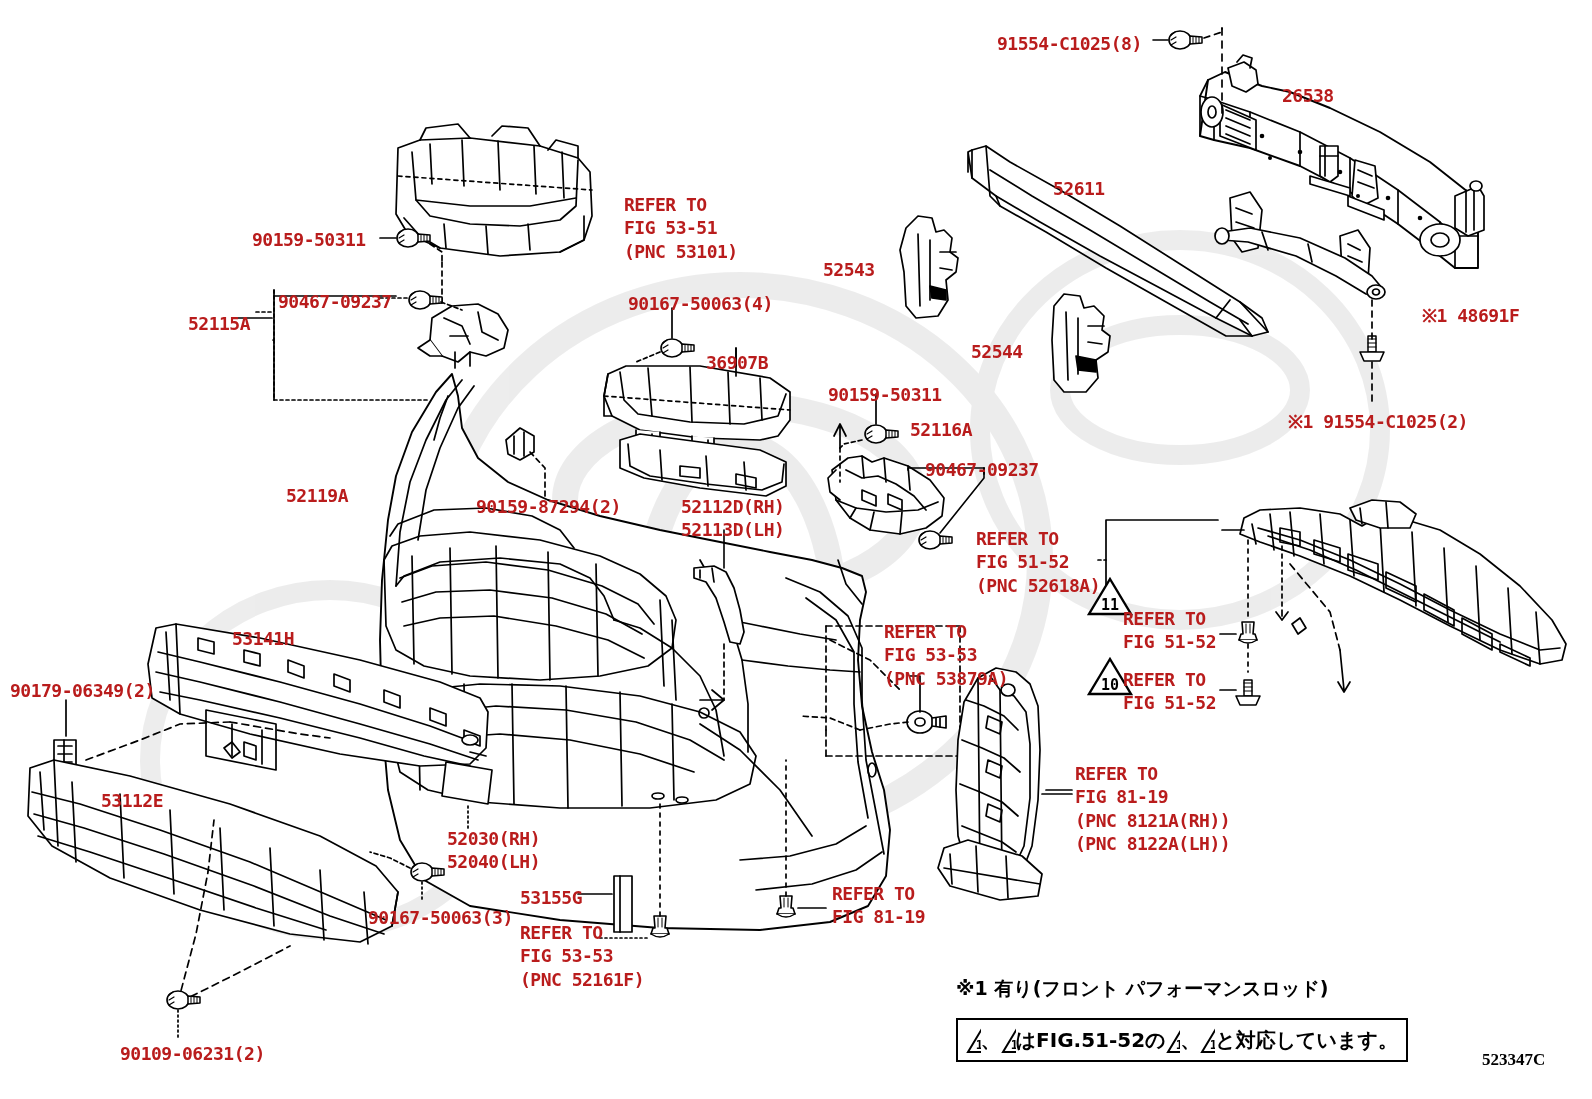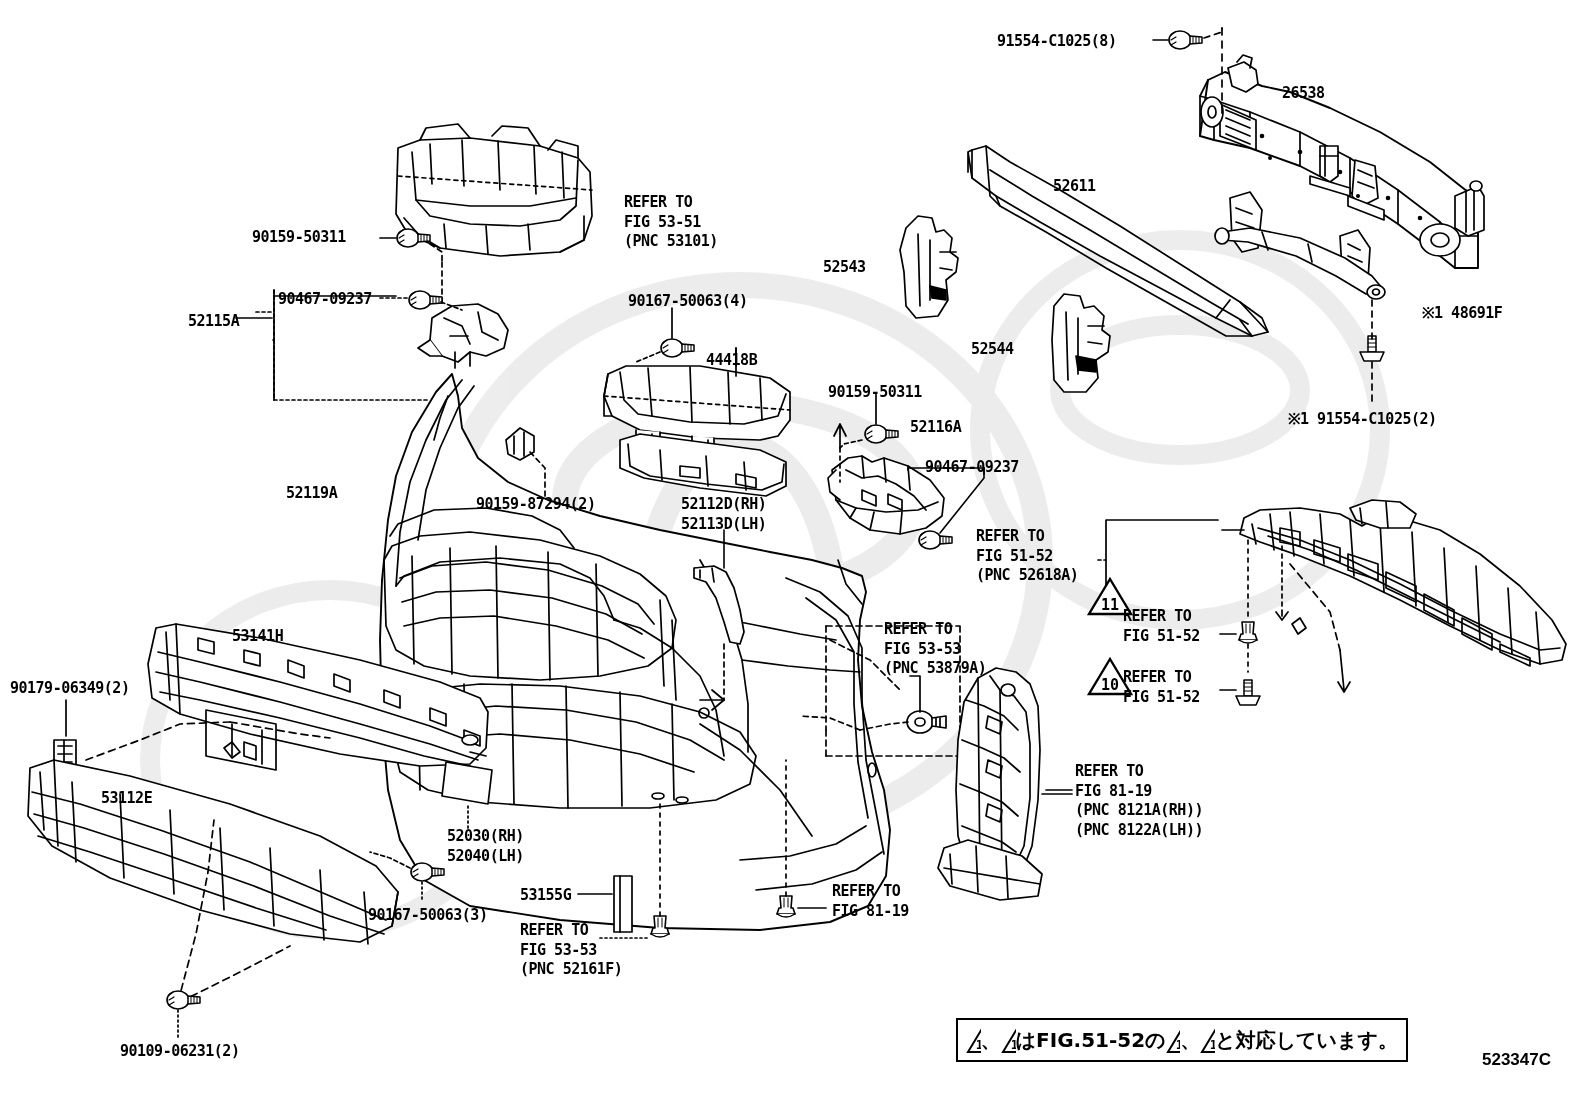--- a/index.html
+++ b/index.html
@@ -12,25 +12,25 @@
     position:relative;
     width:1592px;height:1099px;
     background:#ffffff;
     overflow:hidden;
   }
   #artwork{position:absolute;left:0;top:0;width:1592px;height:1099px;}
   .lbl{
     position:absolute;
     font-family:"DejaVu Sans Mono","Liberation Mono",monospace;
     font-weight:bold;
-    font-size:15px;
+    font-size:18px;
     letter-spacing:-0.5px;
     line-height:1.30;
     white-space:pre;
-    color:#000000;
+    color:#b91c1c;
   }
   .note-jp{
     position:absolute;
     font-family:"DejaVu Sans","Liberation Sans",sans-serif;
     font-weight:bold;
     font-size:19px;
     white-space:pre;
     color:#000;
   }
   #legend-box{
@@ -42,21 +42,21 @@
     padding:3px 8px;
     box-sizing:border-box;
   }
   #legend-box .lgtxt{
     font-family:"DejaVu Sans","Liberation Sans",sans-serif;
     font-weight:bold;font-size:20px;white-space:pre;
   }
   .tri{display:inline-block;vertical-align:middle;}
   #sheet-id{
     position:absolute;
-    font-family:Liberation Sans, sans-serif;
+    font-family:Liberation Serif, serif;
     font-weight:bold;font-size:17px;
   }
 </style>
 </head>
 <body>
 
 <div id="sheet">
 
   <svg id="artwork" viewBox="0 0 1592 1099">
     <defs>
@@ -522,21 +522,21 @@
       <div class="lbl" style="left: 252px; top: 228px;">90159-50311</div>
       <div class="lbl" style="left: 624px; top: 193px;">REFER TO
 FIG 53-51
 (PNC 53101)</div>
       <div class="lbl" style="left: 823px; top: 258px;">52543</div>
       <div class="lbl" style="left: 278px; top: 290px;">90467-09237</div>
       <div class="lbl" style="left: 628px; top: 292px;">90167-50063(4)</div>
       <div class="lbl" style="left: 188px; top: 312px; text-align: right;">52115A</div>
       <div class="lbl" style="left: 1422px; top: 304px;">※1 48691F</div>
       <div class="lbl" style="left: 971px; top: 340px;">52544</div>
-      <div class="lbl" style="left: 706px; top: 351px;">44418B</div>
+      <div class="lbl" style="left: 706px; top: 351px;">36907B</div>
       <div class="lbl" style="left: 828px; top: 383px;">90159-50311</div>
       <div class="lbl" style="left: 1288px; top: 410px;">※1 91554-C1025(2)</div>
       <div class="lbl" style="left: 910px; top: 418px;">52116A</div>
       <div class="lbl" style="left: 925px; top: 458px;">90467-09237</div>
       <div class="lbl" style="left: 286px; top: 484px;">52119A</div>
       <div class="lbl" style="left: 476px; top: 495px;">90159-87294(2)</div>
       <div class="lbl" style="left: 681px; top: 495px;">52112D(RH)
 52113D(LH)</div>
       <div class="lbl" style="left: 976px; top: 527px;">REFER TO
 FIG 51-52
@@ -560,20 +560,21 @@
       <div class="lbl" style="left: 520px; top: 886px;">53155G</div>
       <div class="lbl" style="left: 832px; top: 882px;">REFER TO
 FIG 81-19</div>
       <div class="lbl" style="left: 368px; top: 906px;">90167-50063(3)</div>
       <div class="lbl" style="left: 520px; top: 921px;">REFER TO
 FIG 53-53
 (PNC 52161F)</div>
       <div class="lbl" style="left: 120px; top: 1042px;">90109-06231(2)</div>
     </div>
 
+  <div class="note-jp" style="left:956px;top:976px;">※1 有り(フロント パフォーマンスロッド)</div>
 
   <div id="legend-box" style="left:956px;top:1018px;width:452px;height:44px;">
     <svg class="tri" width="34" height="30">
       <polygon points="17,2 32,27 2,27" fill="#fff" stroke="#000" stroke-width="2"></polygon>
       <text x="17" y="24" font-family="DejaVu Sans Mono, monospace" font-weight="bold" font-size="12" text-anchor="middle" fill="#000">10</text>
     </svg>
     <span class="lgtxt">、</span>
     <svg class="tri" width="34" height="30">
       <polygon points="17,2 32,27 2,27" fill="#fff" stroke="#000" stroke-width="2"></polygon>
       <text x="17" y="24" font-family="DejaVu Sans Mono, monospace" font-weight="bold" font-size="12" text-anchor="middle" fill="#000">11</text>

